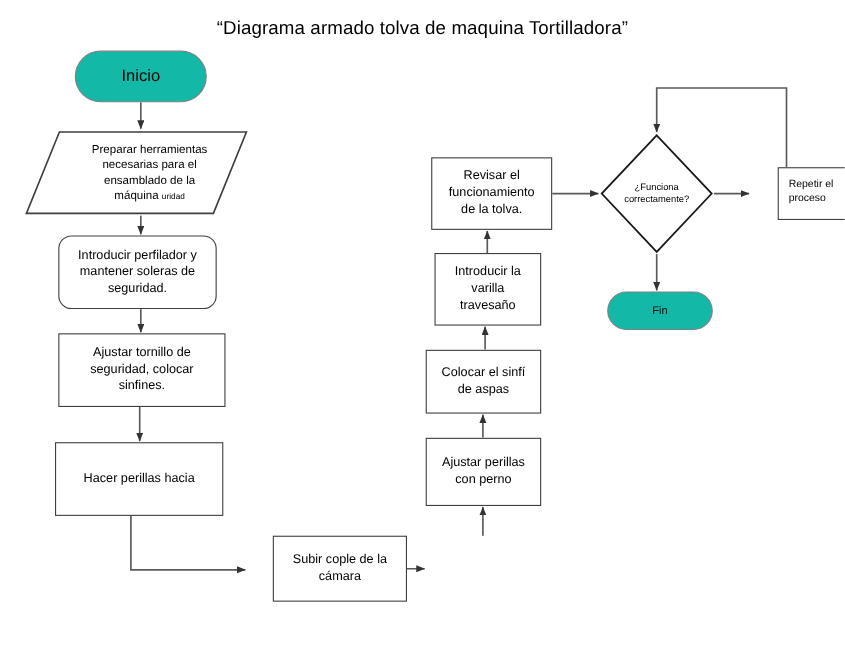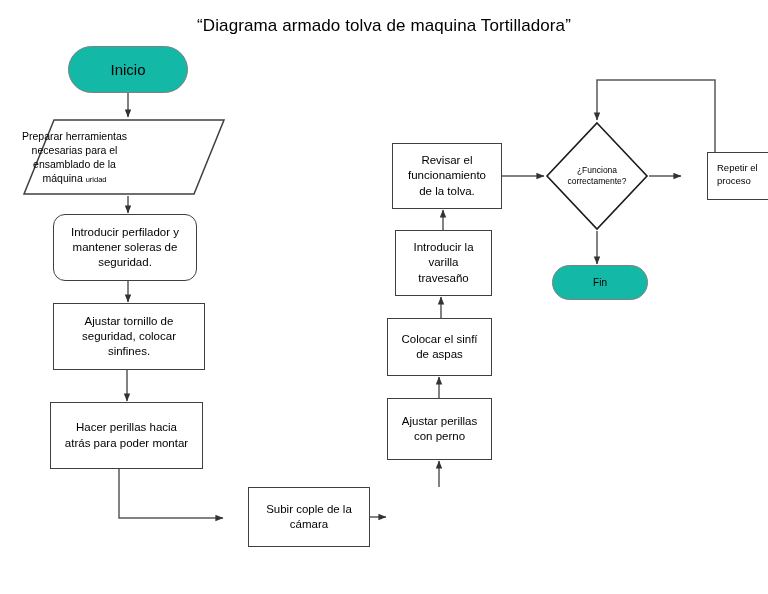--- a/index.html
+++ b/index.html
@@ -60,27 +60,27 @@
   .para-wrap {
     position: absolute;
   }
   .para-wrap svg {
     position: absolute;
     left: 0;
     top: 0;
   }
   .para-text {
     position: absolute;
-    left: 0;
+    left: 12px;
     top: 0;
     width: 100%;
     height: 100%;
     display: flex;
     align-items: center;
-    justify-content: flex-start;
+    justify-content: center;
     text-align: center;
     line-height: 1.34;
   }
   
   .diamond-wrap {
     position: absolute;
   }
   .diamond-wrap svg {
     position: absolute;
     left: 0;
@@ -191,21 +191,20 @@
     <div>
       <div>Ajustar tornillo de</div>
       <div>seguridad, colocar</div>
       <div>sinfines.</div>
     </div>
   </div>
 
   <div class="node process t-proc" style="left:50px; top:402px; width:153px; height:67px;">
     <div>
       <div>Hacer perillas hacia</div>
-      <div>atrás para poder montar</div>
     </div>
   </div>
 
   <div class="node process t-proc" style="left:224px; top:487px; width:122px; height:60px;margin-left:24px;">
     <div>
       <div>Subir cople de la</div>
       <div>cámara</div>
     </div>
   </div>
 

